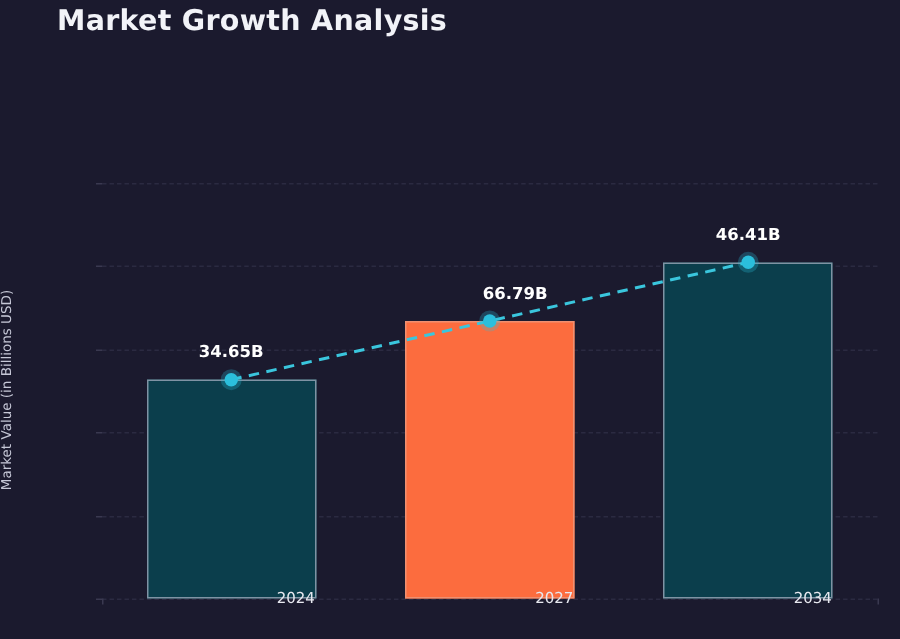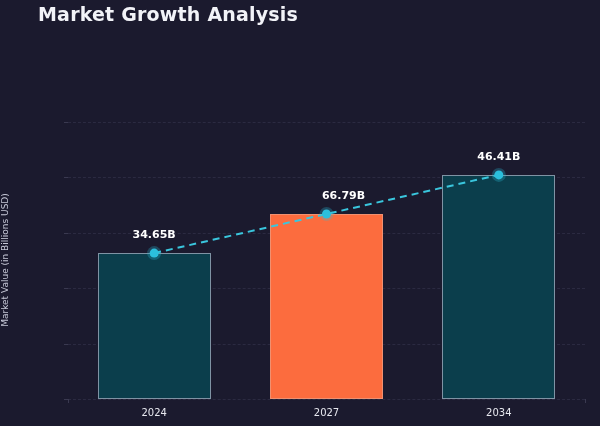--- a/index.html
+++ b/index.html
@@ -113,25 +113,26 @@
     transform: translate(-50%, -100%);
     font-size: 11px;
     font-weight: bold;
     color: #ffffff;
     white-space: nowrap;
   }
 
   
   .x-tick-label {
     position: absolute;
-    top: 407px;
+    top: 394px;
     transform: translateX(-50%);
     font-size: 10px;
     color: #e7e8ef;
     white-space: nowrap;
+    margin-left: 43px;
   }
 
   .x-tick-mark {
     position: absolute;
     top: 399px;
     width: 0;
     height: 4px;
     border-left: 1px solid #3a3950;
   }
 </style>

